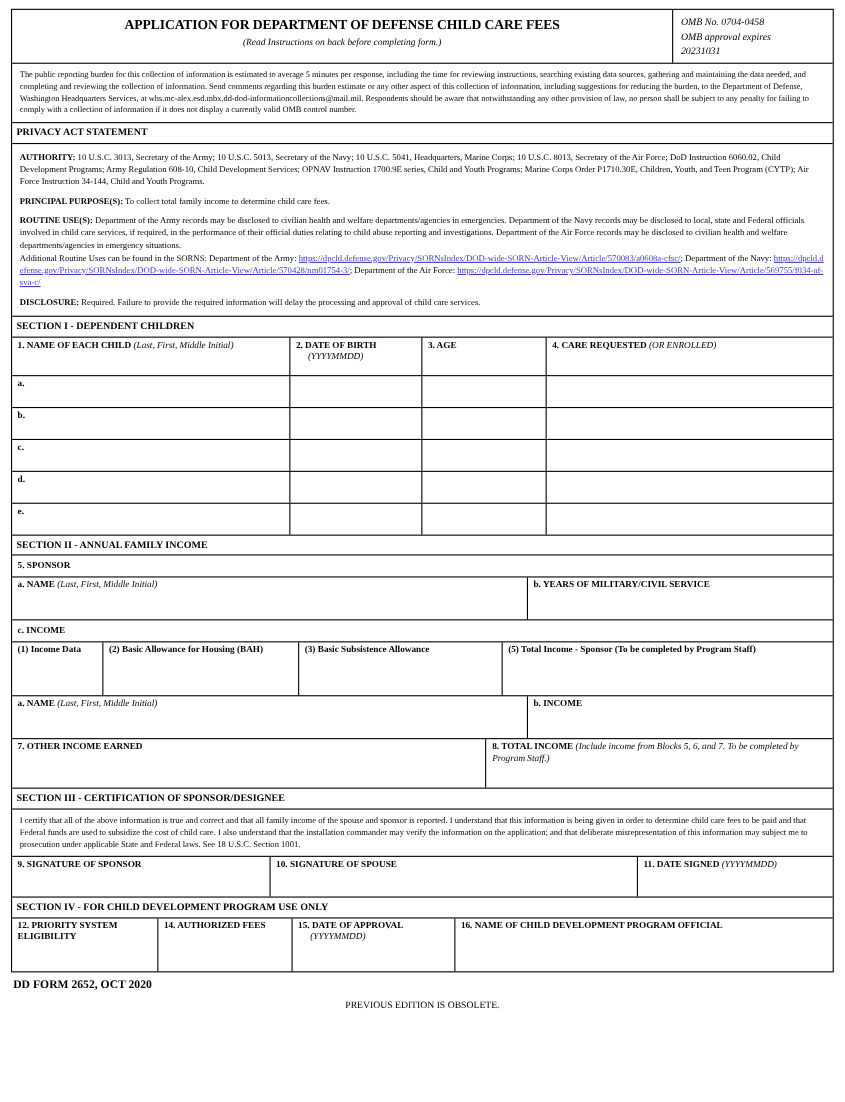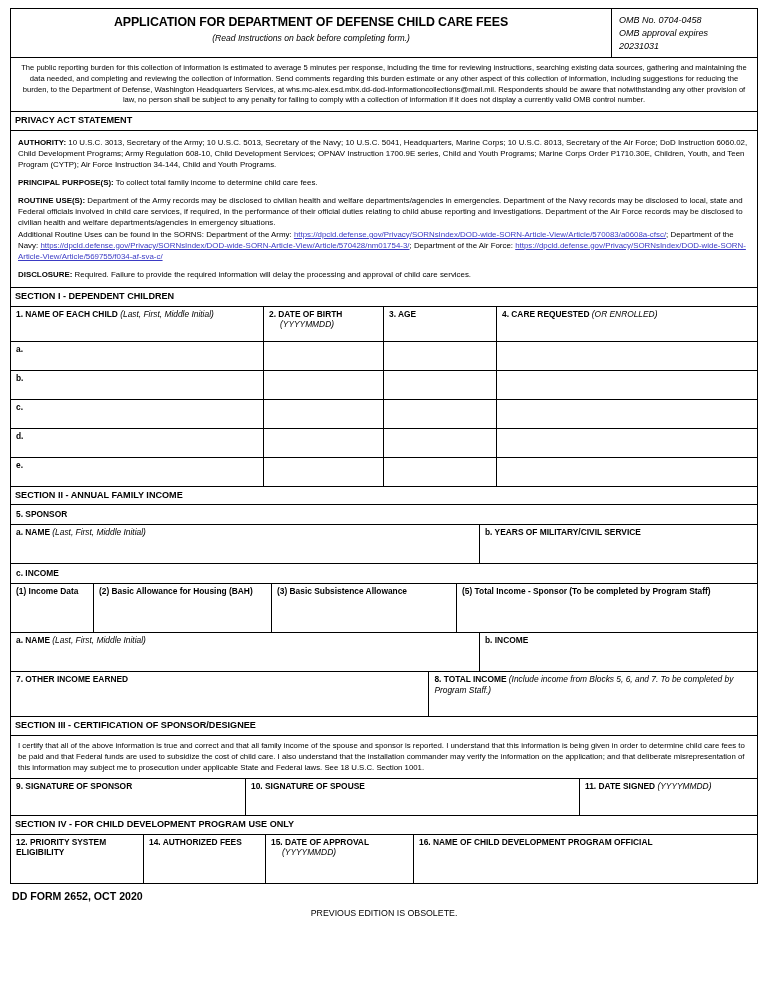--- a/index.html
+++ b/index.html
@@ -13,20 +13,21 @@
     font-family: "Liberation Sans", sans-serif;
     color: #000000;
     -webkit-font-smoothing: antialiased;
   }
   .page {
     position: relative;
     width: 768px;
     height: 1002px;
     box-sizing: border-box;
     padding: 8px 10px 0 10px;
+    font-family: Liberation Serif, serif;
   }
   .form {
     border: 1.6px solid #000;
     box-sizing: border-box;
     width: 748px;
   }
   
   .row {
     display: flex;
     width: 100%;
@@ -66,21 +67,21 @@
     font-size: 9px;
     font-style: italic;
     padding: 5px 4px 4px 7px;
     line-height: 1.45;
   }
   
   .burden {
     font-size: 7.6px;
     line-height: 1.42;
     padding: 5px 7px 5px 7px;
-    text-align: center;
+    text-align: left;
   }
   
   .secbar {
     font-weight: bold;
     font-size: 9.1px;
     padding: 3px 4px 3px 4px;
     line-height: 1.3;
   }
   .secbar .sub {
     font-weight: normal;

